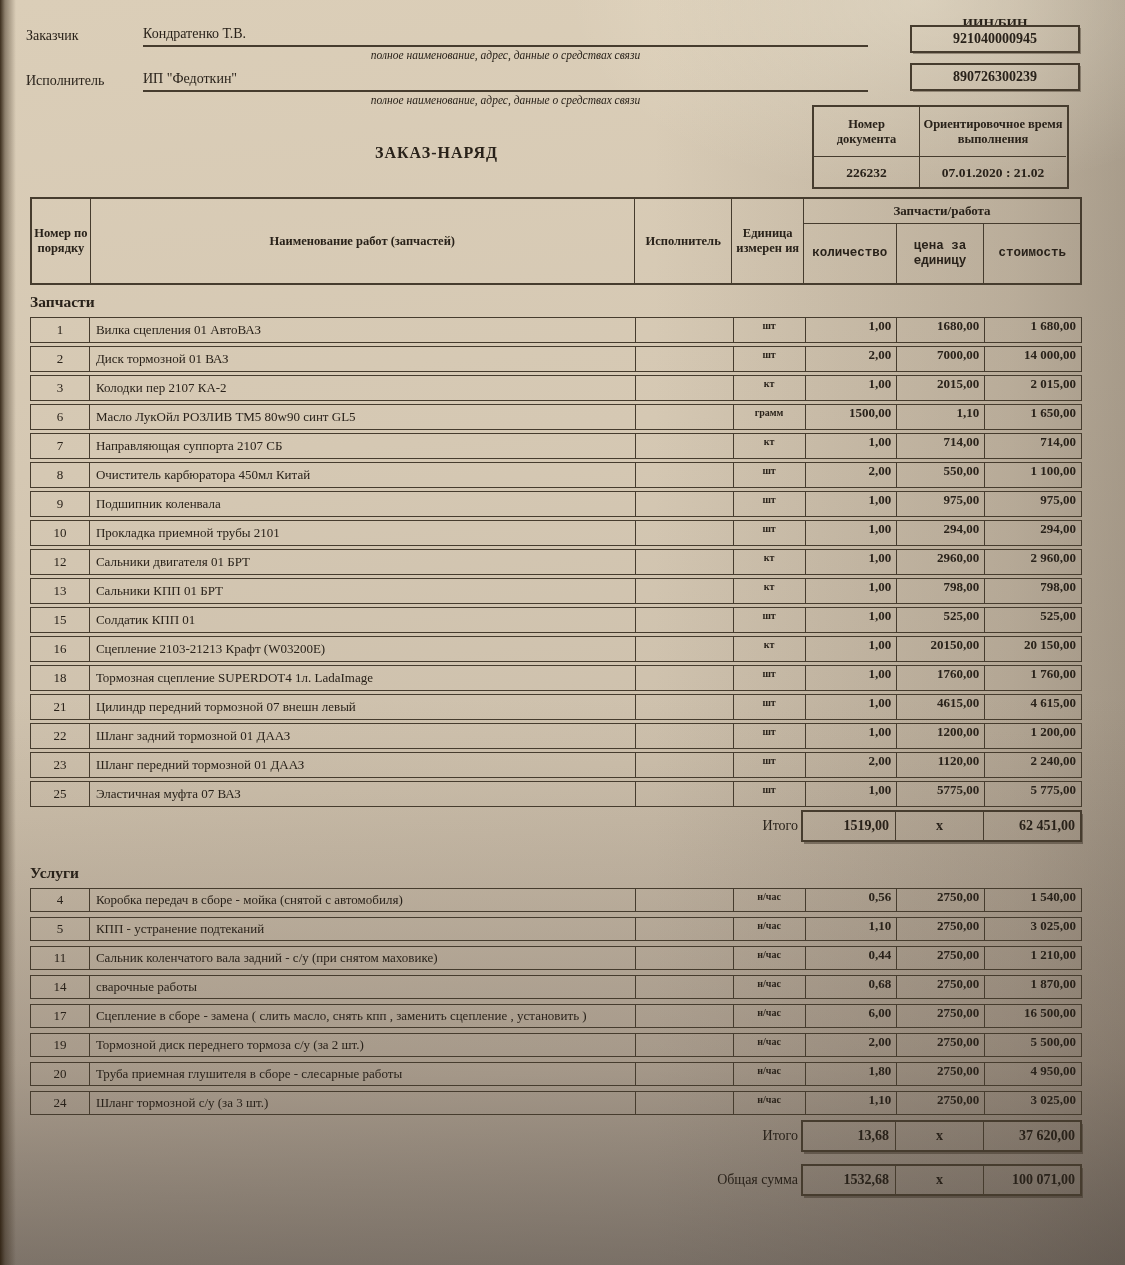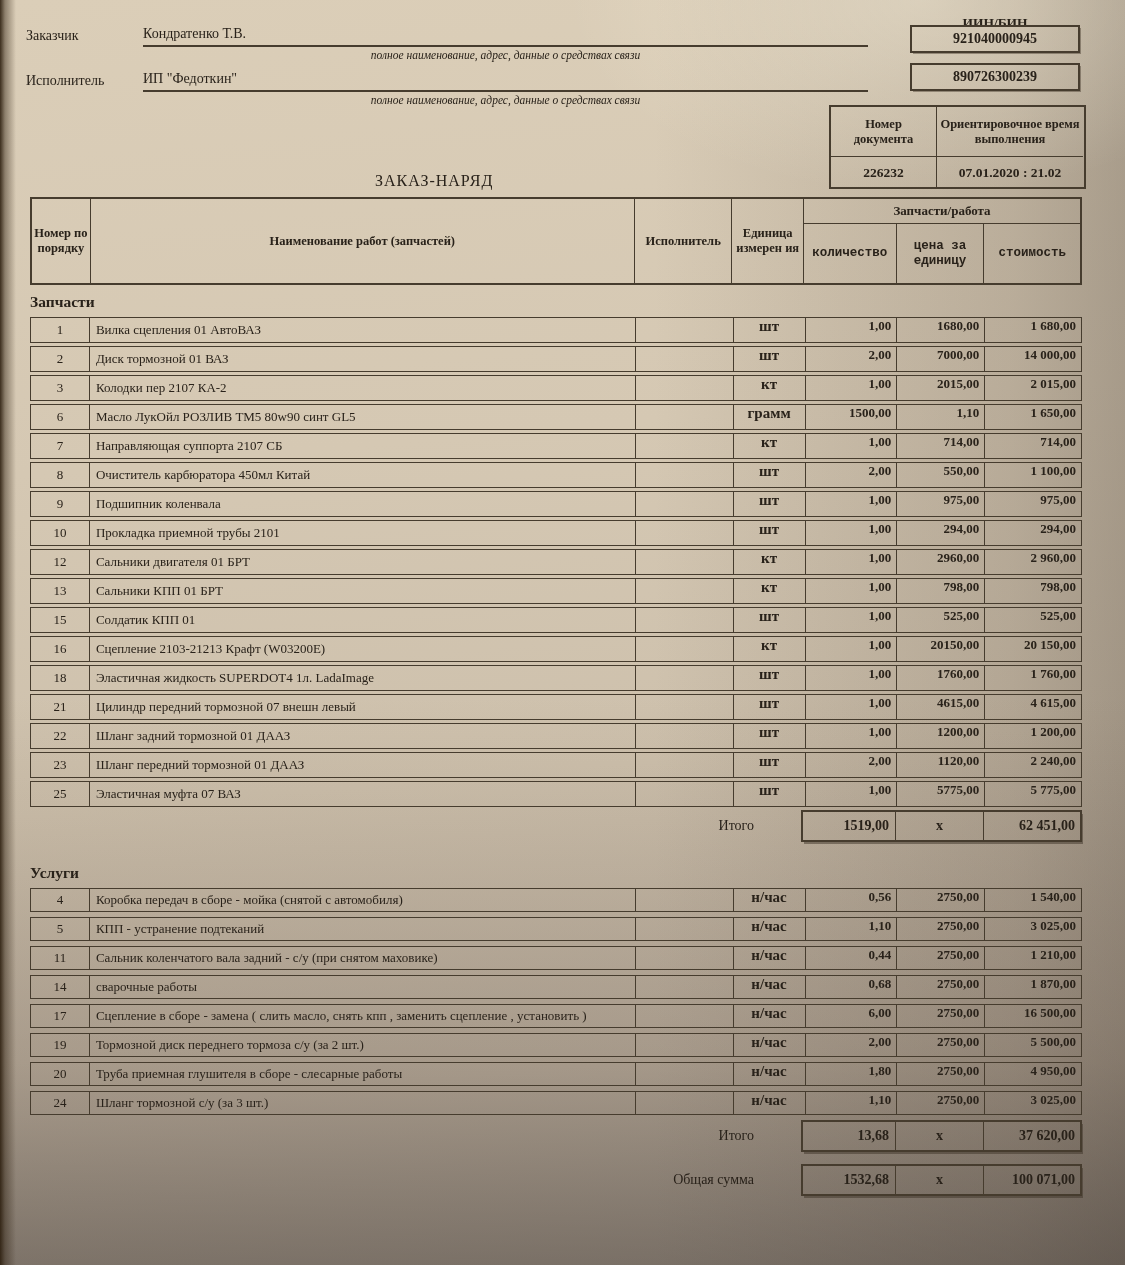--- a/index.html
+++ b/index.html
@@ -17,29 +17,29 @@
   
   .topsec{position:relative;height:197px;}
   .lab{position:absolute;font-size:14px;}
   .val{position:absolute;font-size:14px;}
   .uline{position:absolute;border-bottom:2px solid #463c2e;height:0;}
   .hint{position:absolute;font-size:11.5px;font-style:italic;text-align:center;}
   .iinlab{position:absolute;right:45px;width:170px;text-align:center;top:3px;font-size:13.5px;font-weight:bold;margin-top:12px;}
   .iinbox{position:absolute;right:45px;width:170px;height:28px;border:2px solid #463c2e;box-sizing:border-box;
           display:flex;align-items:center;justify-content:center;font-weight:bold;font-size:14px;
           box-shadow:2px 2px 0 -1px rgba(70,60,46,.45);}
-  .doctbl{position:absolute;right:39px;top:105px;width:257px;border:2px solid #463c2e;box-sizing:border-box;}
+  .doctbl{position:absolute;right:56px;top:105px;width:257px;border:2px solid #463c2e;box-sizing:border-box;}
   .doctbl .r{display:flex;}
   .doctbl .c{box-sizing:border-box;display:flex;align-items:center;justify-content:center;text-align:center;
              font-weight:bold;font-size:12.5px;line-height:15px;padding:2px 3px;}
   .doctbl .c1d{width:105px;}
   .doctbl .c2d{width:147px;border-left:1.5px solid #463c2e;}
   .doctbl .hr .c{height:50px;border-bottom:1.5px solid #463c2e;}
   .doctbl .vr .c{height:30px;font-size:13.5px;}
-  .doctitle{position:absolute;left:375px;top:172px;font-size:16px;font-weight:normal;letter-spacing:1px;}
+  .doctitle{position:absolute;left:375px;top:144px;font-size:16px;font-weight:bold;letter-spacing:1px;}
   
   .mh{display:flex;width:1052px;margin-left:30px;height:88px;border:2px solid #463c2e;box-sizing:border-box;}
   .hc{box-sizing:border-box;display:flex;align-items:center;justify-content:center;text-align:center;
       font-weight:bold;font-size:12.5px;line-height:15px;padding:1px 2px;}
   .bL{border-left:1.5px solid #463c2e;}
   .w1{width:58px;}.w2{width:547px;}.w3{width:98px;}.w4{width:72px;}
   .w5{width:92px;}.w6{width:88px;}.w7{width:97px;}
   .mhr{width:277px;display:flex;flex-direction:column;border-left:1.5px solid #463c2e;box-sizing:border-box;}
   .mhg{height:24px;border-bottom:1.5px solid #463c2e;display:flex;align-items:center;justify-content:center;
        font-weight:bold;font-size:13px;}
@@ -49,24 +49,24 @@
   .sech.svc{margin-top:22px;}
   
   .rows{width:1052px;margin-left:30px;margin-top:0;}
   .row{display:flex;border:1.5px solid #463c2e;box-sizing:border-box;min-height:26px;margin-bottom:3px;}
   .svcrows .row{min-height:24px;margin-bottom:5px;}
   .cell{box-sizing:border-box;}
   .cnum{display:flex;align-items:center;justify-content:center;font-size:13px;}
   .cname{display:flex;align-items:center;padding:2px 4px 2px 6px;font-size:13px;line-height:14px;}
   .cname span{max-width:500px;display:inline-block;}
   .cexe{}
-  .cunit{text-align:center;padding-top:1px;font-weight:bold;font-size:15px;line-height:14px;}
+  .cunit{text-align:center;padding-top:1px;font-weight:bold;font-size:10px;line-height:14px;}
   .cnumr{text-align:right;padding:1px 5px 0 2px;font-weight:bold;font-size:13px;line-height:14px;}
   
-  .totrow{display:flex;align-items:center;justify-content:flex-end;width:1082px;gap:44px;}
+  .totrow{display:flex;align-items:center;justify-content:flex-end;width:1082px;}
   .totrow.t1{margin-top:2px;}
   .totrow.t2{margin-top:4px;}
   .totrow.tg{margin-top:12px;}
   .totlab{font-size:14px;margin-right:3px;}
   .tbox{display:flex;border:2px solid #463c2e;height:32px;box-sizing:border-box;
         box-shadow:2px 3px 0 -1px rgba(62,52,40,.5);}
   .tc{box-sizing:border-box;display:flex;align-items:center;font-weight:bold;font-size:14px;}
   .tqty{width:92px;justify-content:flex-end;padding-right:6px;}
   .tx{width:88px;justify-content:center;border-left:1.5px solid #463c2e;}
   .tcost{width:97px;justify-content:flex-end;padding-right:5px;border-left:1.5px solid #463c2e;}
@@ -263,21 +263,21 @@
         <div class="cell cexe w3 bL"></div>
         <div class="cell cunit w4 bL">кт</div>
         <div class="cell cnumr w5 bL">1,00</div>
         <div class="cell cnumr w6 bL">20150,00</div>
         <div class="cell cnumr w7 bL">20 150,00</div>
       </div>
 
       <div class="row">
         <div class="cell cnum w1">18</div>
         <div class="cell cname w2 bL">
-          <span>Эластичная жидкость SUPERDOT4 1л. LadaImage</span>
+          <span>Тормозная сцепление SUPERDOT4 1л. LadaImage</span>
         </div>
         <div class="cell cexe w3 bL"></div>
         <div class="cell cunit w4 bL">шт</div>
         <div class="cell cnumr w5 bL">1,00</div>
         <div class="cell cnumr w6 bL">1760,00</div>
         <div class="cell cnumr w7 bL">1 760,00</div>
       </div>
 
       <div class="row">
         <div class="cell cnum w1">21</div>

